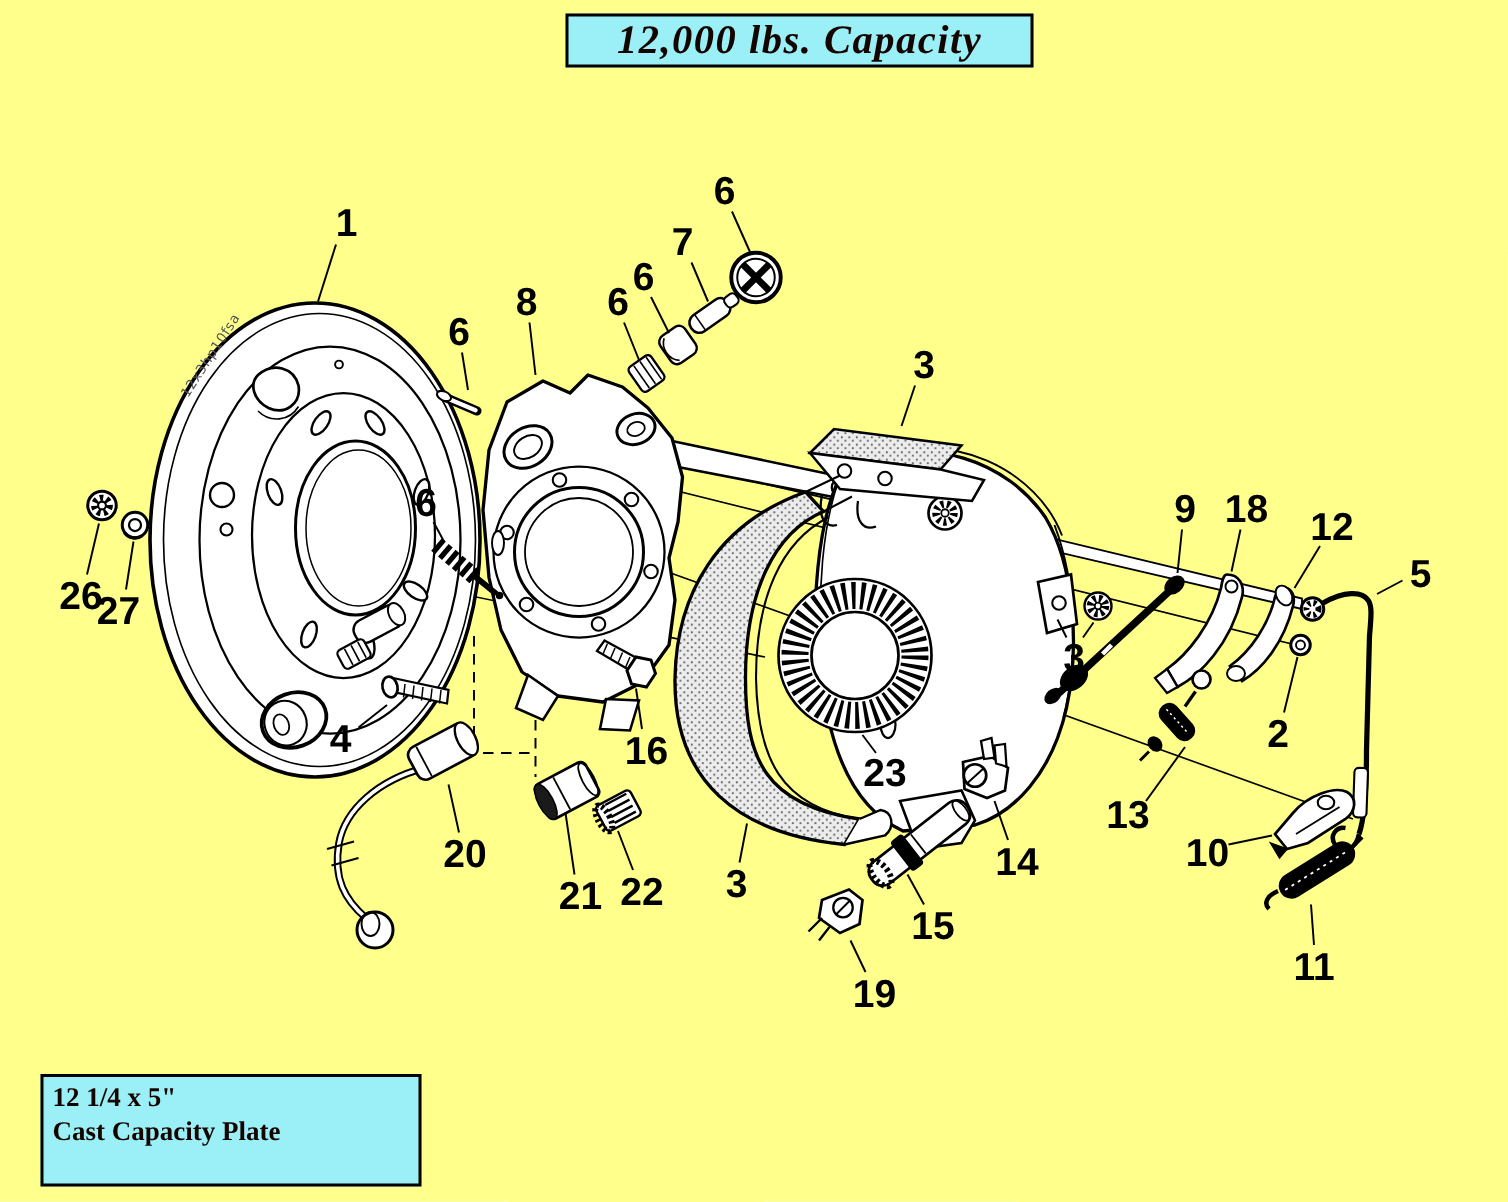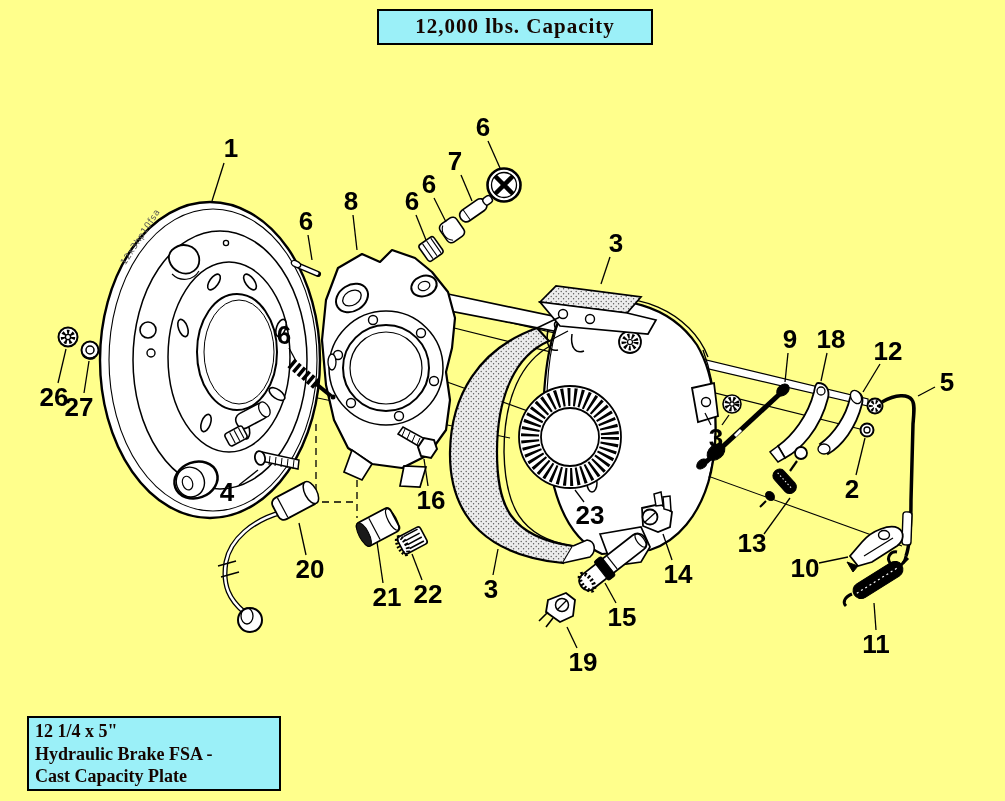--- a/index.html
+++ b/index.html
@@ -13,23 +13,23 @@
   .stage svg{position:absolute;left:0;top:0;}
   .label-box{
     position:absolute;
     background:var(--boxbg,#9BF0F8);
     border:2px solid #000;
     color:var(--boxtext,#150500);
     box-sizing:border-box;
     font-weight:bold;
   }
   .title-box{
-    left:377px;top:9px;width:276px;height:36px;
-    font-size:21px;line-height:31px;
-    text-align:center;letter-spacing:1px;
+    left:377px;top:9px;width:312px;height:36px;
+    font-size:27px;line-height:31px;
+    text-align:center;letter-spacing:1px;font-style:italic;
   }
   .part-box{
     left:27px;top:716px;width:254px;height:75px;
     font-size:18px;line-height:22.5px;
     padding:2px 6px;
   }
   .callout{
     font:bold 26px "Liberation Sans", sans-serif;
     fill:#000;stroke:none;text-anchor:middle;
   }
@@ -392,17 +392,16 @@
         <text x="876" y="653" class="callout" text-anchor="middle">11</text>
       </g>
 </svg>
 
 <div class="label-box title-box">
   <span>12,000 lbs. Capacity</span>
 </div>
 
 <div class="label-box part-box">
   <div>12 1/4 x 5"</div>
-  <div>Hydraulic Brake FSA -</div>
   <div>Cast Capacity Plate</div>
 </div>
 
 </div>
 
 </body></html>

